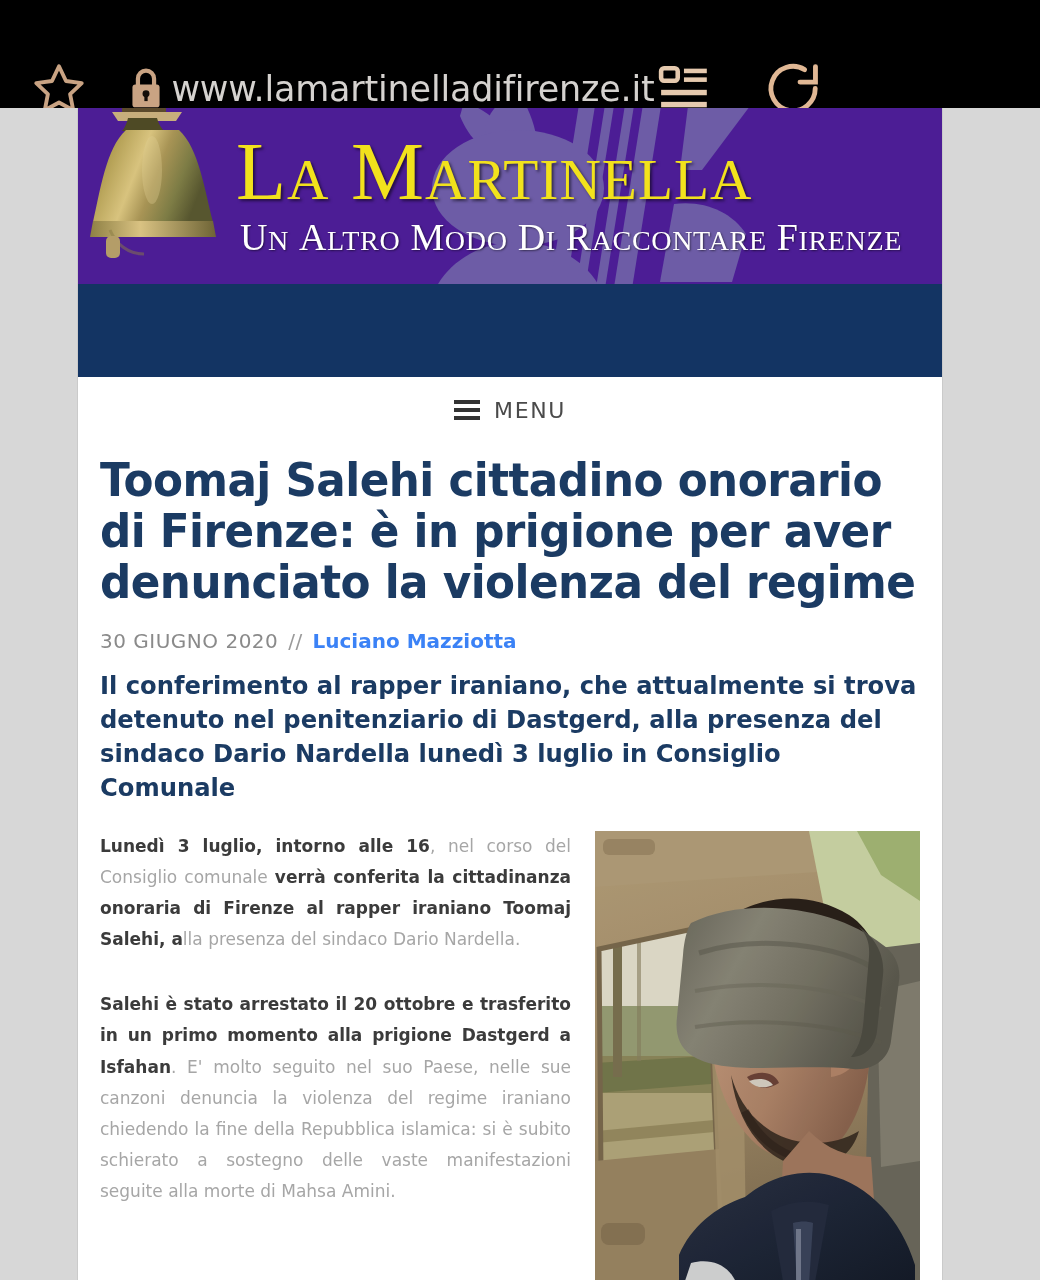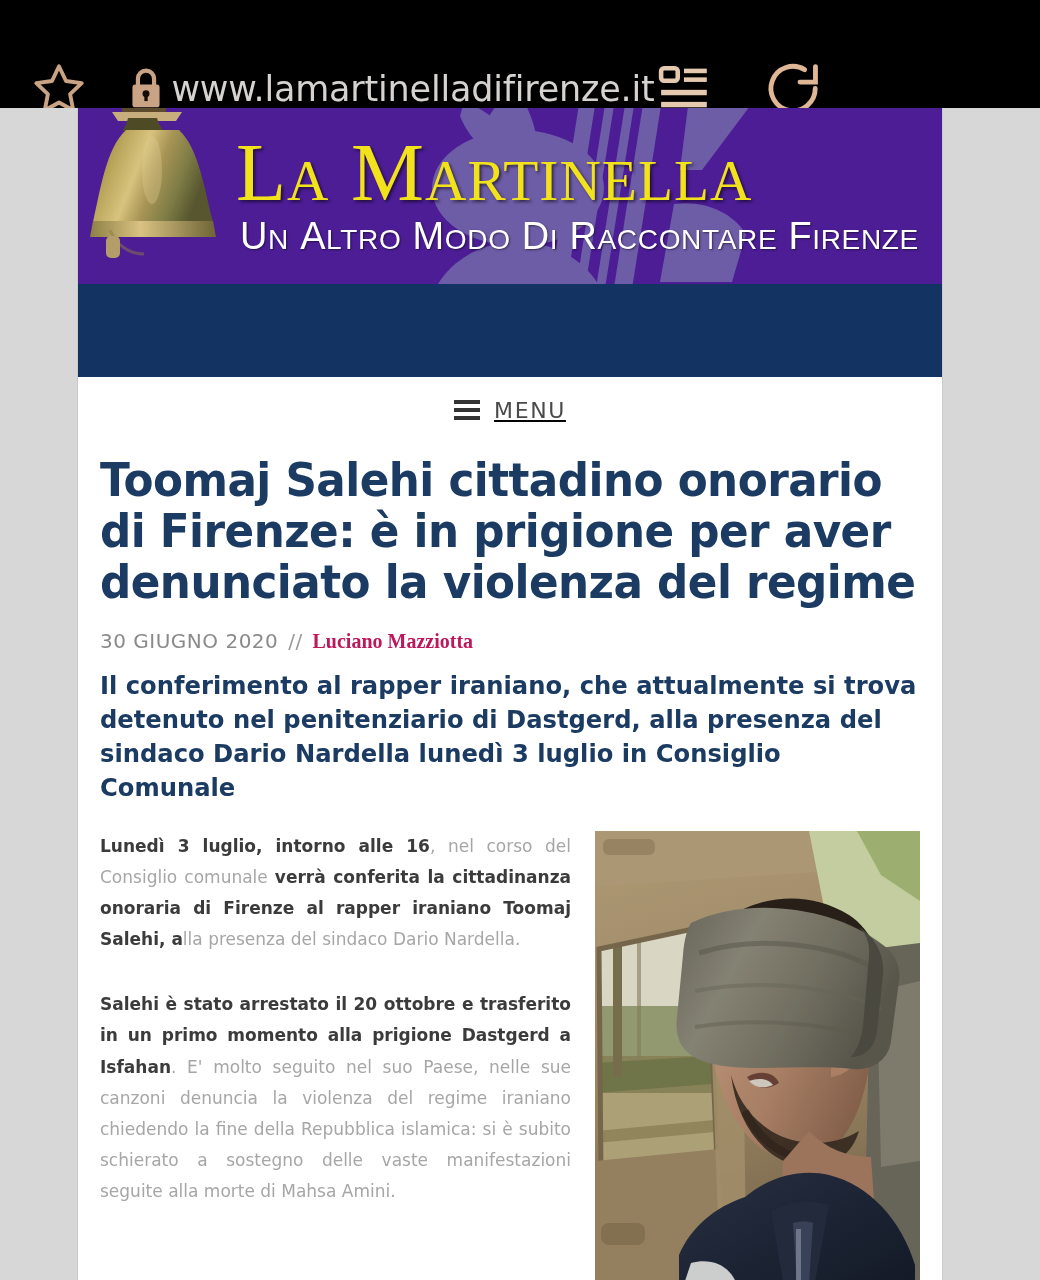--- a/index.html
+++ b/index.html
@@ -121,21 +121,21 @@
     font-size: 82px;
     line-height: 0.94;
     letter-spacing: 1px;
     font-weight: 400;
     text-shadow: 2px 2px 3px rgba(0,0,0,0.55);
     margin: 0;
     white-space: nowrap;
   }
   .brand-title .sc { font-size: 0.70em; }
   .brand-tag {
-    font-family: Liberation Sans, sans-serif;
+    font-family: Liberation Serif, serif;
     color: #ffffff;
     font-size: 38px;
     letter-spacing: 0.6px;
     margin: 4px 0 0 4px;
     white-space: nowrap;
     text-shadow: 1px 1px 2px rgba(0,0,0,0.5);
   }
   .brand-tag .sc { font-size: 0.74em; }
 
   .nav-band {
@@ -145,21 +145,20 @@
   }
 
   
   .menu-row {
     width: 864px;
     height: 66px;
     background: #ffffff;
     display: flex;
     align-items: center;
     justify-content: center;
-    text-decoration: underline;
   }
   .menu-btn {
     display: flex;
     align-items: center;
     gap: 14px;
     cursor: pointer;
   }
   .hamburger {
     width: 26px; height: 20px;
     display: flex; flex-direction: column; justify-content: space-between;
@@ -191,21 +190,21 @@
     width: 107%;
   }
   .byline {
     margin: 22px 0 0 0;
     font-size: 20px;
     color: #8a8a8a;
     letter-spacing: 0.5px;
     font-family: "DejaVu Sans", sans-serif;
   }
   .byline .sep { color: #9a9a9a; margin: 0 3px; }
-  .byline .author { color: #be185d; font-weight: 700; letter-spacing: 0; font-family: Liberation Serif, serif; }
+  .byline .author { color: #3b82f6; font-weight: 700; letter-spacing: 0; }
 
   .standfirst {
     margin: 16px 0 0 0;
     color: #1b3b63;
     font-size: 25.5px;
     line-height: 1.33;
     font-weight: 700;
     font-family: "DejaVu Sans", sans-serif;
     transform: scaleX(0.95);
     transform-origin: left top;

